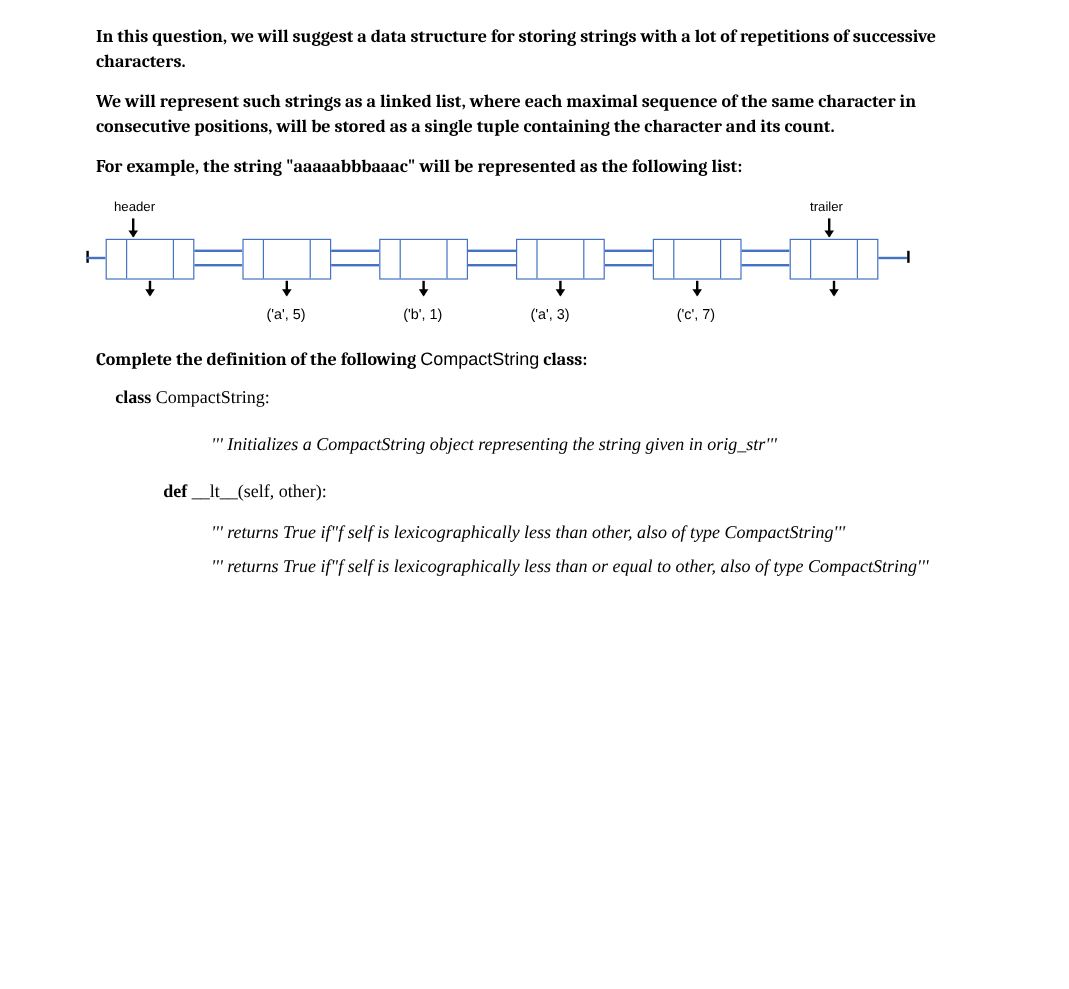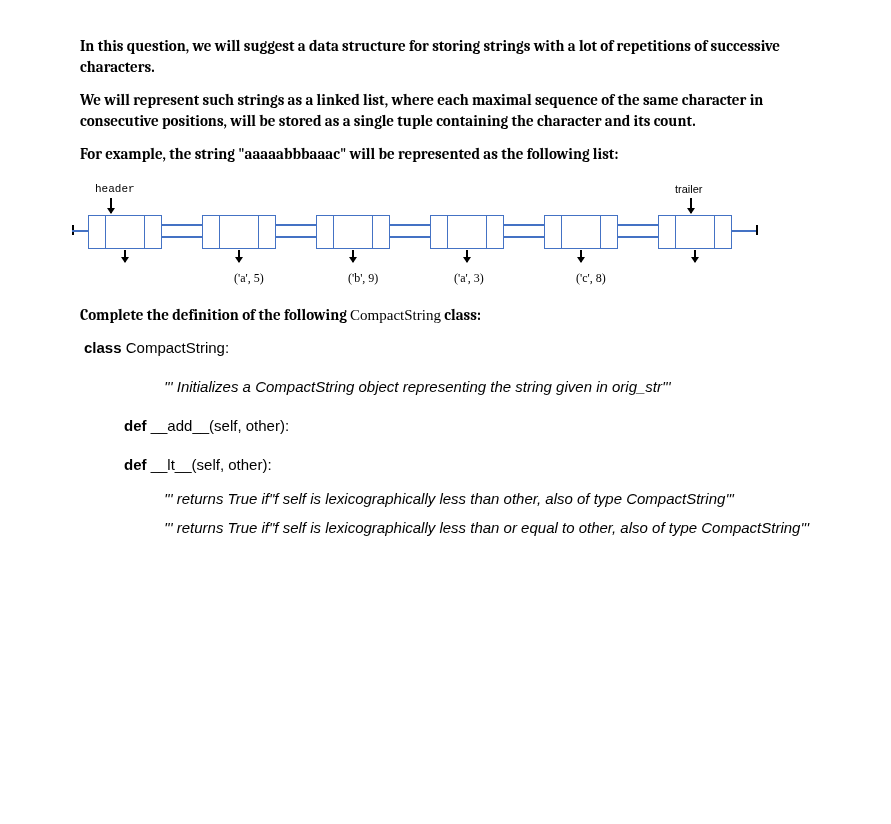--- a/index.html
+++ b/index.html
@@ -11,21 +11,21 @@
       color: #000;
       background: #fff;
       width: 891px;
       box-sizing: border-box;
     }
     .intro-text {
       font-weight: bold;
       margin-top: 48px;
     }
     .intro-text.first {
-      margin-top: 16px;
+      margin-top: 0;
     }
     .intro-para {
       margin: 0 0 12px 0;
     }
     .diagram-container {
       margin: 15px 0 20px 0;
       position: relative;
       height: 105px;
     }
     .diagram-label {
@@ -55,53 +55,52 @@
     .node-mid {
       flex: 1;
     }
     .node-right {
       width: 16px;
       border-left: 1.5px solid #4472C4;
     }
     .tuple-label {
       position: absolute;
       font-size: 12px;
-      font-family: Liberation Serif, serif;
+      font-family: Liberation Sans, sans-serif;
       top: 90px;
-      margin-left: 12px;
     }
     .arrow-down {
       position: absolute;
       width: 1.5px;
       background: #000;
       height: 15px;
     }
     .arrow-down::after {
       content: '';
       position: absolute;
       bottom: -1px;
       left: -3px;
       border-left: 4px solid transparent;
       border-right: 4px solid transparent;
       border-top: 6px solid #000;
     }
     .complete-text {
       margin: 15px 0 10px 0;
     }
     .mono {
+      font-family: Liberation Sans, sans-serif;
+      font-size: 15px;
+    }
+    .keyword {
+      font-weight: bold;
+    }
+    .code-block {
       font-family: Liberation Serif, serif;
       font-size: 15px;
-    }
-    .keyword {
-      font-weight: bold;
-    }
-    .code-block {
-      font-family: Liberation Sans, sans-serif;
-      font-size: 15px;
-      margin-left: 4px;
+      margin-left: 16px;
       line-height: 1.6;
     }
     .class-line {
       margin: 10px 0 15px 0;
     }
     .method-def {
       margin: 15px 0 10px 40px;
     }
     .docstring {
       font-style: italic;
@@ -120,21 +119,21 @@
     }
   </style>
 </head>
 <body>
 
 <p class="intro-para intro-text first"> In this question, we will suggest a data structure for storing strings with a lot of repetitions of successive characters.</p>
 <p class="intro-para intro-text">We will represent such strings as a linked list, where each maximal sequence of the same character in consecutive positions, will be stored as a single tuple containing the character and its count.</p>
 <p class="intro-para intro-text">For example, the string "aaaaabbbaaac" will be represented as the following list:</p>
 
 <div class="diagram-container">
-  <span class="diagram-label" style="left:15px; top:2px;font-family:Liberation Mono, monospace;">header</span>
+  <span class="diagram-label" style="left:15px; top:2px;">header</span>
   <div class="arrow-down" style="left:30px; top:18px;"></div>
 
   <span class="diagram-label" style="left:595px; top:2px;">trailer</span>
   <div class="arrow-down" style="left:610px; top:18px;"></div>
 
   <div class="endpoint-bar" style="left:-8px; top:45px;"></div>
   <div class="node-link" style="left:-8px; top:50px; width:16px;"></div>
 
   <div class="node sentinel" style="left:8px;">
     <div class="node-left"></div>
@@ -156,21 +155,21 @@
 
   <div class="node-link" style="left:196px; top:44px; width:40px;"></div>
   <div class="node-link" style="left:196px; top:56px; width:40px;"></div>
 
   <div class="node data" style="left:236px;">
     <div class="node-left"></div>
       <div class="node-mid"></div>
       <div class="node-right"></div>
   </div>
   <div class="arrow-down" style="left:272px; top:70px; height:12px;"></div>
-  <span class="tuple-label" style="left:256px;">('b', 9)</span>
+  <span class="tuple-label" style="left:256px;">('b', 1)</span>
 
   <div class="node-link" style="left:310px; top:44px; width:40px;"></div>
   <div class="node-link" style="left:310px; top:56px; width:40px;"></div>
 
   <div class="node data" style="left:350px;">
     <div class="node-left"></div>
       <div class="node-mid"></div>
       <div class="node-right"></div>
   </div>
   <div class="arrow-down" style="left:386px; top:70px; height:12px;"></div>
@@ -178,21 +177,21 @@
 
   <div class="node-link" style="left:424px; top:44px; width:40px;"></div>
   <div class="node-link" style="left:424px; top:56px; width:40px;"></div>
 
   <div class="node data" style="left:464px;">
     <div class="node-left"></div>
       <div class="node-mid"></div>
       <div class="node-right"></div>
   </div>
   <div class="arrow-down" style="left:500px; top:70px; height:12px;"></div>
-  <span class="tuple-label" style="left:484px;">('c', 8)</span>
+  <span class="tuple-label" style="left:484px;">('c', 7)</span>
 
   <div class="node-link" style="left:538px; top:44px; width:40px;"></div>
   <div class="node-link" style="left:538px; top:56px; width:40px;"></div>
 
   <div class="node sentinel" style="left:578px;">
     <div class="node-left"></div>
       <div class="node-mid"></div>
       <div class="node-right"></div>
   </div>
   <div class="arrow-down" style="left:614px; top:70px; height:12px;"></div>
@@ -205,23 +204,20 @@
   <span class="intro-text">Complete the definition of the following </span><span class="mono">CompactString</span><span class="intro-text">  class:</span>
 </p>
 
 <div class="code-block">
   <div class="class-line">
     <span class="keyword">class</span> <span>CompactString:</span>
   </div>
 
   <div class="docstring">''' Initializes a CompactString object representing the string given in orig_str'''</div>
 
-  <div class="method-def">
-    <span class="keyword">def</span> <span>__add__(self, other):</span>
-  </div>
 
   <div class="method-def">
     <span class="keyword">def</span> <span>__lt__(self, other):</span>
   </div>
   <div class="docstring">''' returns True if"f self is lexicographically less than other, also of type CompactString'''</div>
 
   <div class="docstring">''' returns True if"f self is lexicographically less than or equal to other, also of type CompactString'''</div>
 </div>
 
 </body></html>

